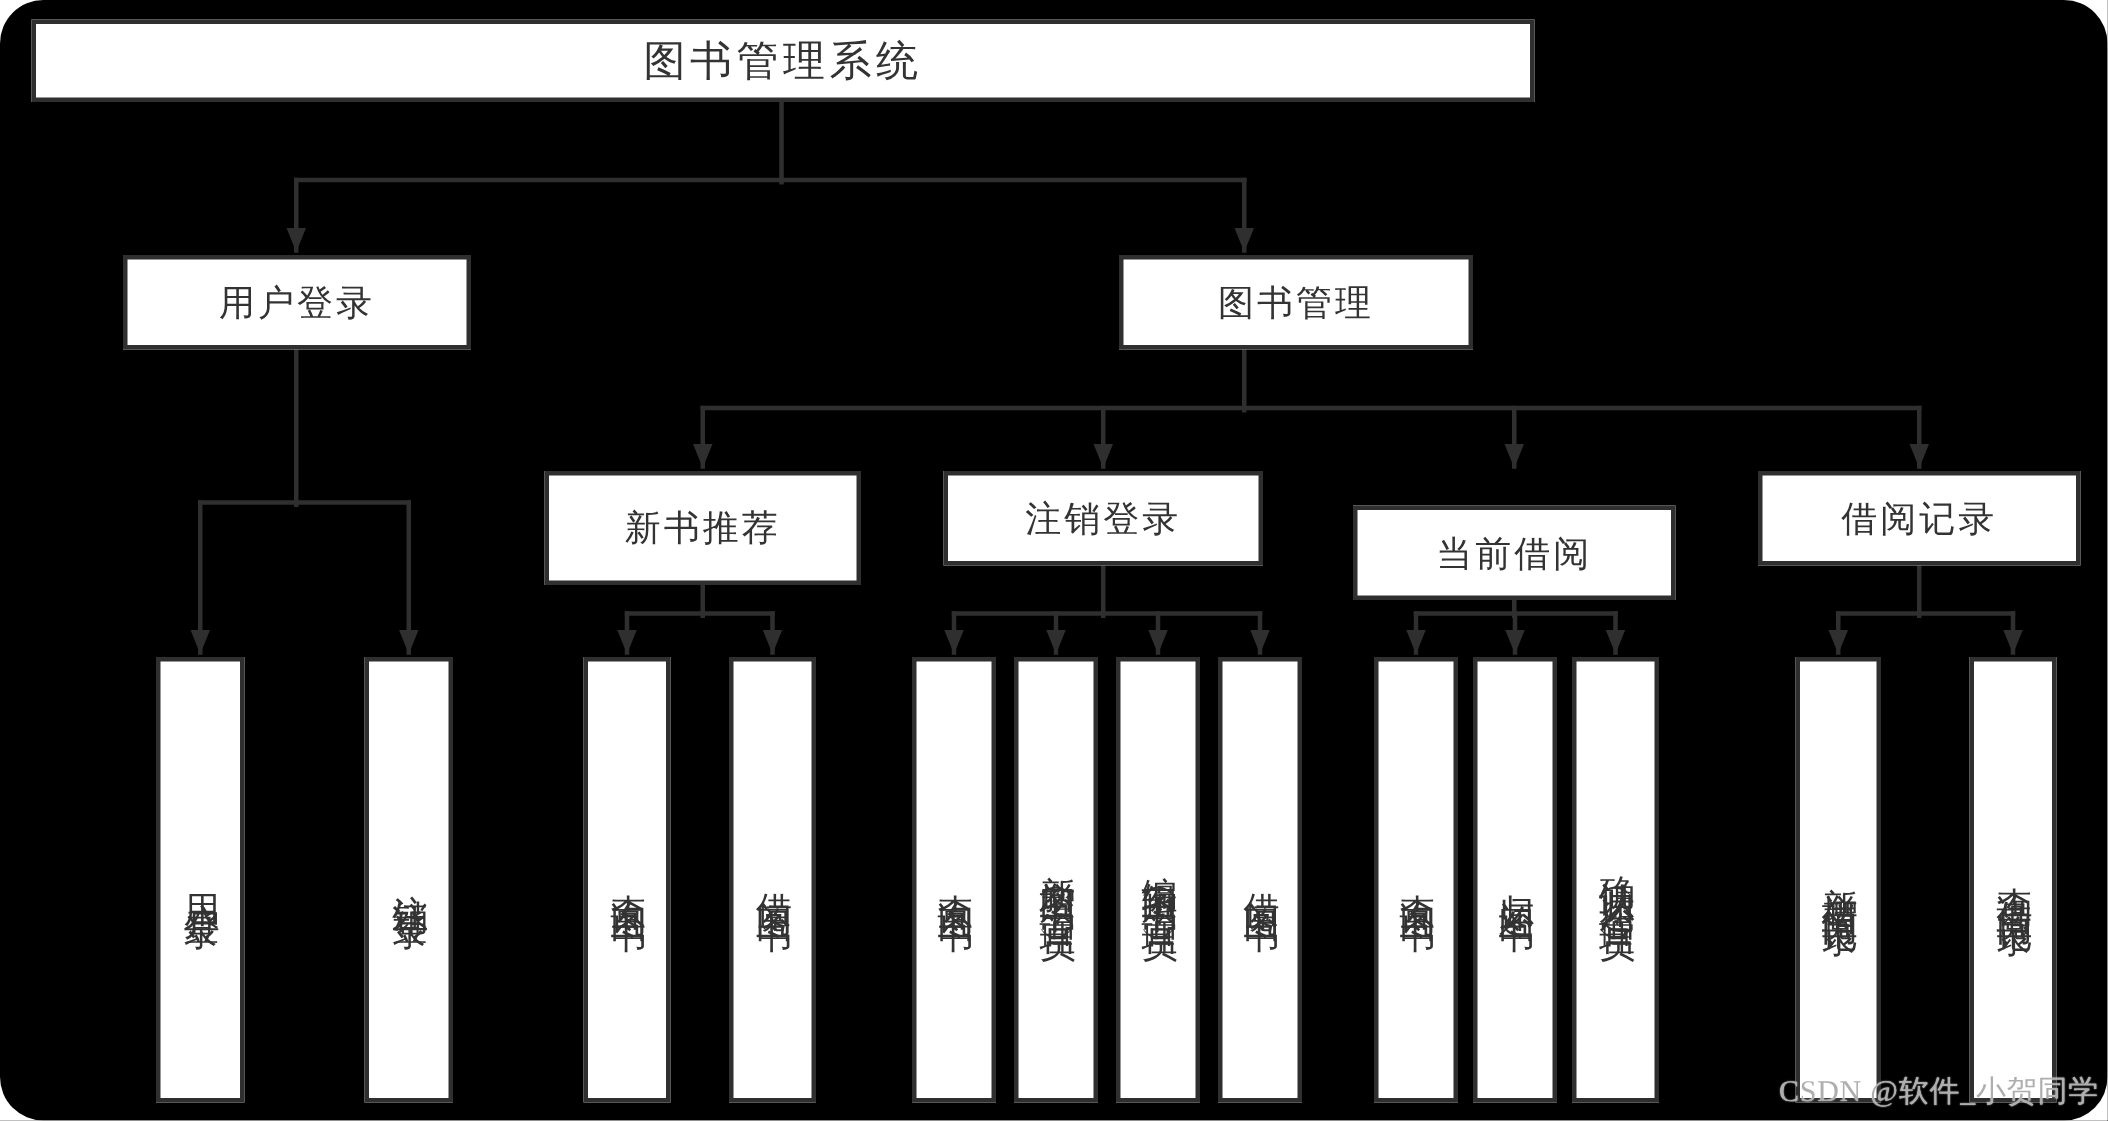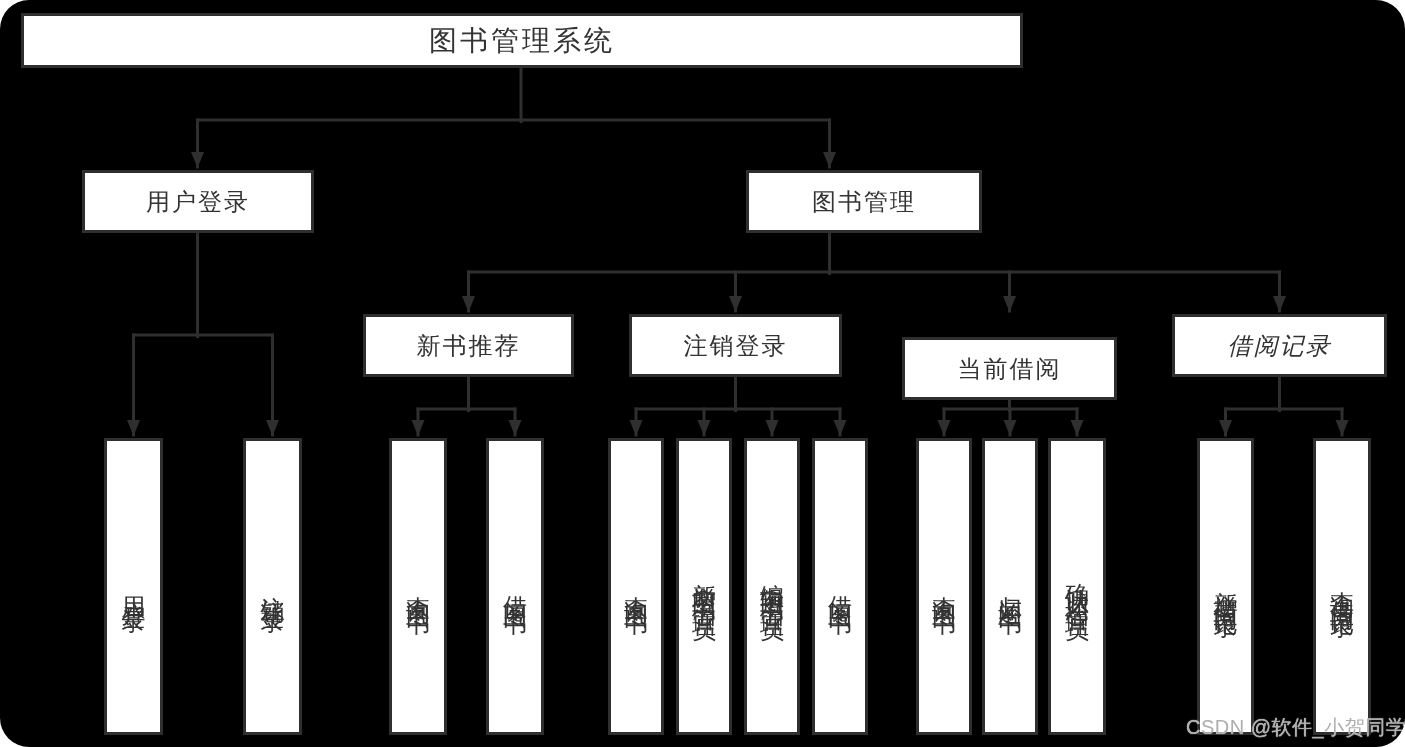--- a/index.html
+++ b/index.html
@@ -43,20 +43,21 @@
   .watermark {
     position: absolute;
     left: 1186px;
     top: 714px;
     z-index: 3;
     font-size: 20px;
     color: #aeaeae;
     letter-spacing: 0.5px;
     text-shadow: 0 0 1px #ffffff;
     white-space: nowrap;
+    font-family: Liberation Serif, serif;
   }
   svg .wire { stroke: #2f2f2f; stroke-width: 3; fill: none; stroke-linecap: square; }
 </style>
 </head>
 <body>
 
 <div class="stage">
 
   <svg class="wires" viewBox="0 0 1405 747" xmlns="http://www.w3.org/2000/svg">
     <defs>
@@ -118,24 +119,24 @@
       <path class="wire" d="M1225.5,409 L1225.5,435" marker-end="url(#arrow)"></path>
       <path class="wire" d="M1342,409 L1342,435" marker-end="url(#arrow)"></path>
     </g>
   </svg>
 
   <div class="node h title" style="left:21px; top:13px; width:1002px; height:55px;">图书管理系统</div>
 
   <div class="node h" style="left:82px; top:170px; width:232px; height:63px;">用户登录</div>
   <div class="node h" style="left:712px; top:170px; width:236px; height:63px;margin-left:34px;">图书管理</div>
 
-  <div class="node h" style="left:363px; top:314px; width:211px; height:63px;font-family:Liberation Serif, serif;">新书推荐</div>
+  <div class="node h" style="left:363px; top:314px; width:211px; height:76px;font-family:Liberation Serif, serif;">新书推荐</div>
   <div class="node h" style="left:629px; top:314px; width:213px; height:63px;">注销登录</div>
   <div class="node h" style="left:902px; top:314px; width:215px; height:63px;margin-top:23px;">当前借阅</div>
-  <div class="node h" style="left:1172px; top:314px; width:215px; height:63px;font-style:italic;">借阅记录</div>
+  <div class="node h" style="left:1172px; top:314px; width:215px; height:63px;">借阅记录</div>
 
   <div class="node v" style="left:104px; top:438px; width:59px; height:297px;">用户登录</div>
   <div class="node v" style="left:243px; top:438px; width:59px; height:297px;">注销登录</div>
 
   <div class="node v" style="left:389px; top:438px; width:58px; height:297px;">查询图书</div>
   <div class="node v" style="left:486px; top:438px; width:58px; height:297px;">借阅图书</div>
 
   <div class="node v" style="left:608px; top:438px; width:56px; height:297px;">查询图书</div>
   <div class="node v" style="left:676px; top:438px; width:56px; height:297px;">新增图书（管理员）</div>
   <div class="node v" style="left:744px; top:438px; width:56px; height:297px;">编辑图书（管理员）</div>

